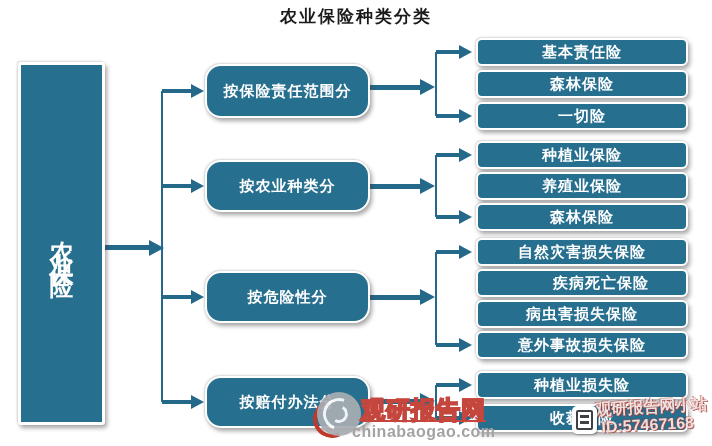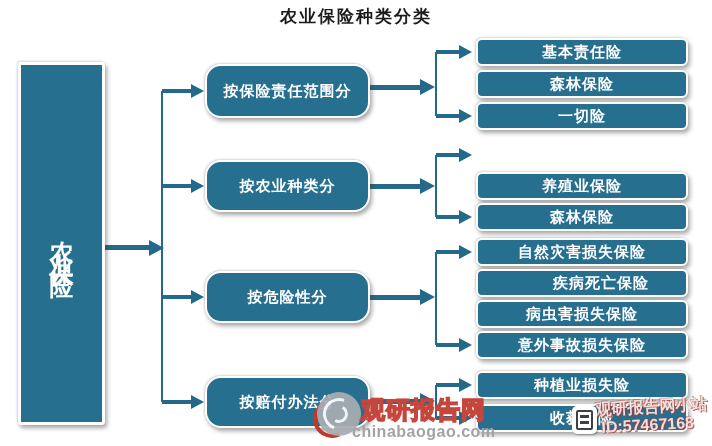--- a/index.html
+++ b/index.html
@@ -28,21 +28,21 @@
   .wm-circle::before{content:"";position:absolute;left:6px;top:6px;right:6px;bottom:6px;
              border:3px solid #ffffff;border-radius:50%;
              border-color:#fff transparent transparent #fff;transform:rotate(-25deg);}
   .wm-circle::after{content:"";position:absolute;left:13px;top:13px;right:13px;bottom:13px;
              border:3px solid #ffffff;border-radius:50%;
              border-color:transparent #fff #fff transparent;transform:rotate(-15deg);}
   .wm-red-arc{position:absolute;left:313px;top:400px;width:30px;height:30px;border-radius:50%;
              border:4px solid transparent;border-left:4px solid #c0392b;border-bottom:4px solid #c0392b;
              transform:rotate(20deg);z-index:5;}
   .wm-name{position:absolute;left:361px;top:394px;font-size:24px;font-weight:900;letter-spacing:1px;
-           color:rgba(255,250,250,.22);-webkit-text-stroke:1.6px #c5463d;text-shadow:0 0 1px #c5463d;z-index:5;}
+           color:rgba(255,250,250,.22);-webkit-text-stroke:1.6px #c5463d;text-shadow:0 0 1px #c5463d;z-index:5;text-decoration:underline;}
   .wm-url{position:absolute;left:352px;top:423px;font-size:16px;font-weight:700;color:#a3a3a3;
           letter-spacing:.5px;z-index:5;}
 
   .badge{position:absolute;left:596px;top:398px;transform:rotate(-3deg);z-index:6;
          color:#ece1df;font-weight:700;line-height:1.15;
          text-shadow:1px 1px 0 rgba(172,58,52,.85),-1px -1px 0 rgba(172,58,52,.5);}
   .badge .l1{font-size:16px;}
   .badge .l2{font-size:16px;margin-left:5px;}
   .badge-icon{position:absolute;left:572px;top:406px;width:25px;height:28px;background:#ffffff;
          border-radius:5px;box-shadow:1px 1px 2px rgba(0,0,0,.35);z-index:7;}
@@ -123,20 +123,23 @@
   <div class="nodebox leaf" style="top:38px;">
       <span>基本责任险</span>
     </div>
   <div class="nodebox leaf" style="top:70px;">
       <span>森林保险</span>
     </div>
   <div class="nodebox leaf" style="top:102px;">
       <span>一切险</span>
     </div>
 
+  <div class="nodebox leaf" style="top:141px;">
+      <span>种植业保险</span>
+    </div>
   <div class="nodebox leaf" style="top:172px;">
       <span>养殖业保险</span>
     </div>
   <div class="nodebox leaf" style="top:203px;">
       <span>森林保险</span>
     </div>
 
   <div class="nodebox leaf" style="top:238px;">
       <span>自然灾害损失保险</span>
     </div>

